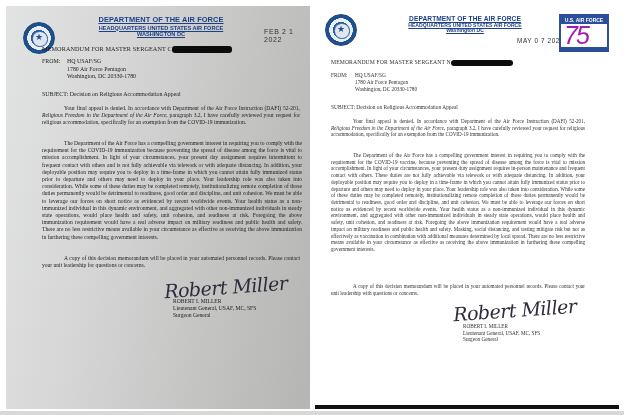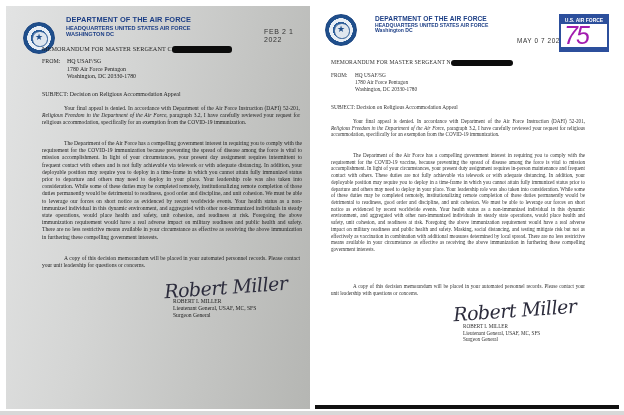--- a/index.html
+++ b/index.html
@@ -27,21 +27,21 @@
     position:absolute; border-radius:50%;
     background: radial-gradient(circle at 50% 50%, #f4f6f8 0 30%, #2a5d99 31% 38%, #e8eef5 39% 55%, #1f4f8c 56% 100%);
     border:1px solid #1c4682;
   }
   .seal .inner {
     position:absolute; left:28%; top:28%; width:44%; height:44%;
     border-radius:50%; background:#dfe6ee; border:1px solid #2b5a95;
   }
   .seal .eagle { position:absolute; left:50%; top:50%; transform:translate(-50%,-52%); font-size:9px; color:#1f4f8c; line-height:1; }
 
-  .hdr { position:absolute; font-family:"Liberation Sans", sans-serif; font-weight:bold; color:#1d3f86; line-height:1.15; }
+  .hdr { position:absolute; text-align:center; font-family:"Liberation Sans", sans-serif; font-weight:bold; color:#1d3f86; line-height:1.15;text-decoration:underline; }
   .hdr .l1 { font-size:7.4px; letter-spacing:0.1px; }
   .hdr .l2 { font-size:5.6px; }
   .hdr .l3 { font-size:5.6px; }
 
   .date { position:absolute; font-family:"Liberation Sans", sans-serif; font-size:7px; letter-spacing:0.6px; color:#333; transform:scaleY(1.15); }
 
   .line { position:absolute; white-space:nowrap; }
   .memo-for { font-size:6.2px; letter-spacing:0.1px; }
   .redact { display:inline-block; background:#0c0c0c; border-radius:3px; vertical-align:middle; }
 

